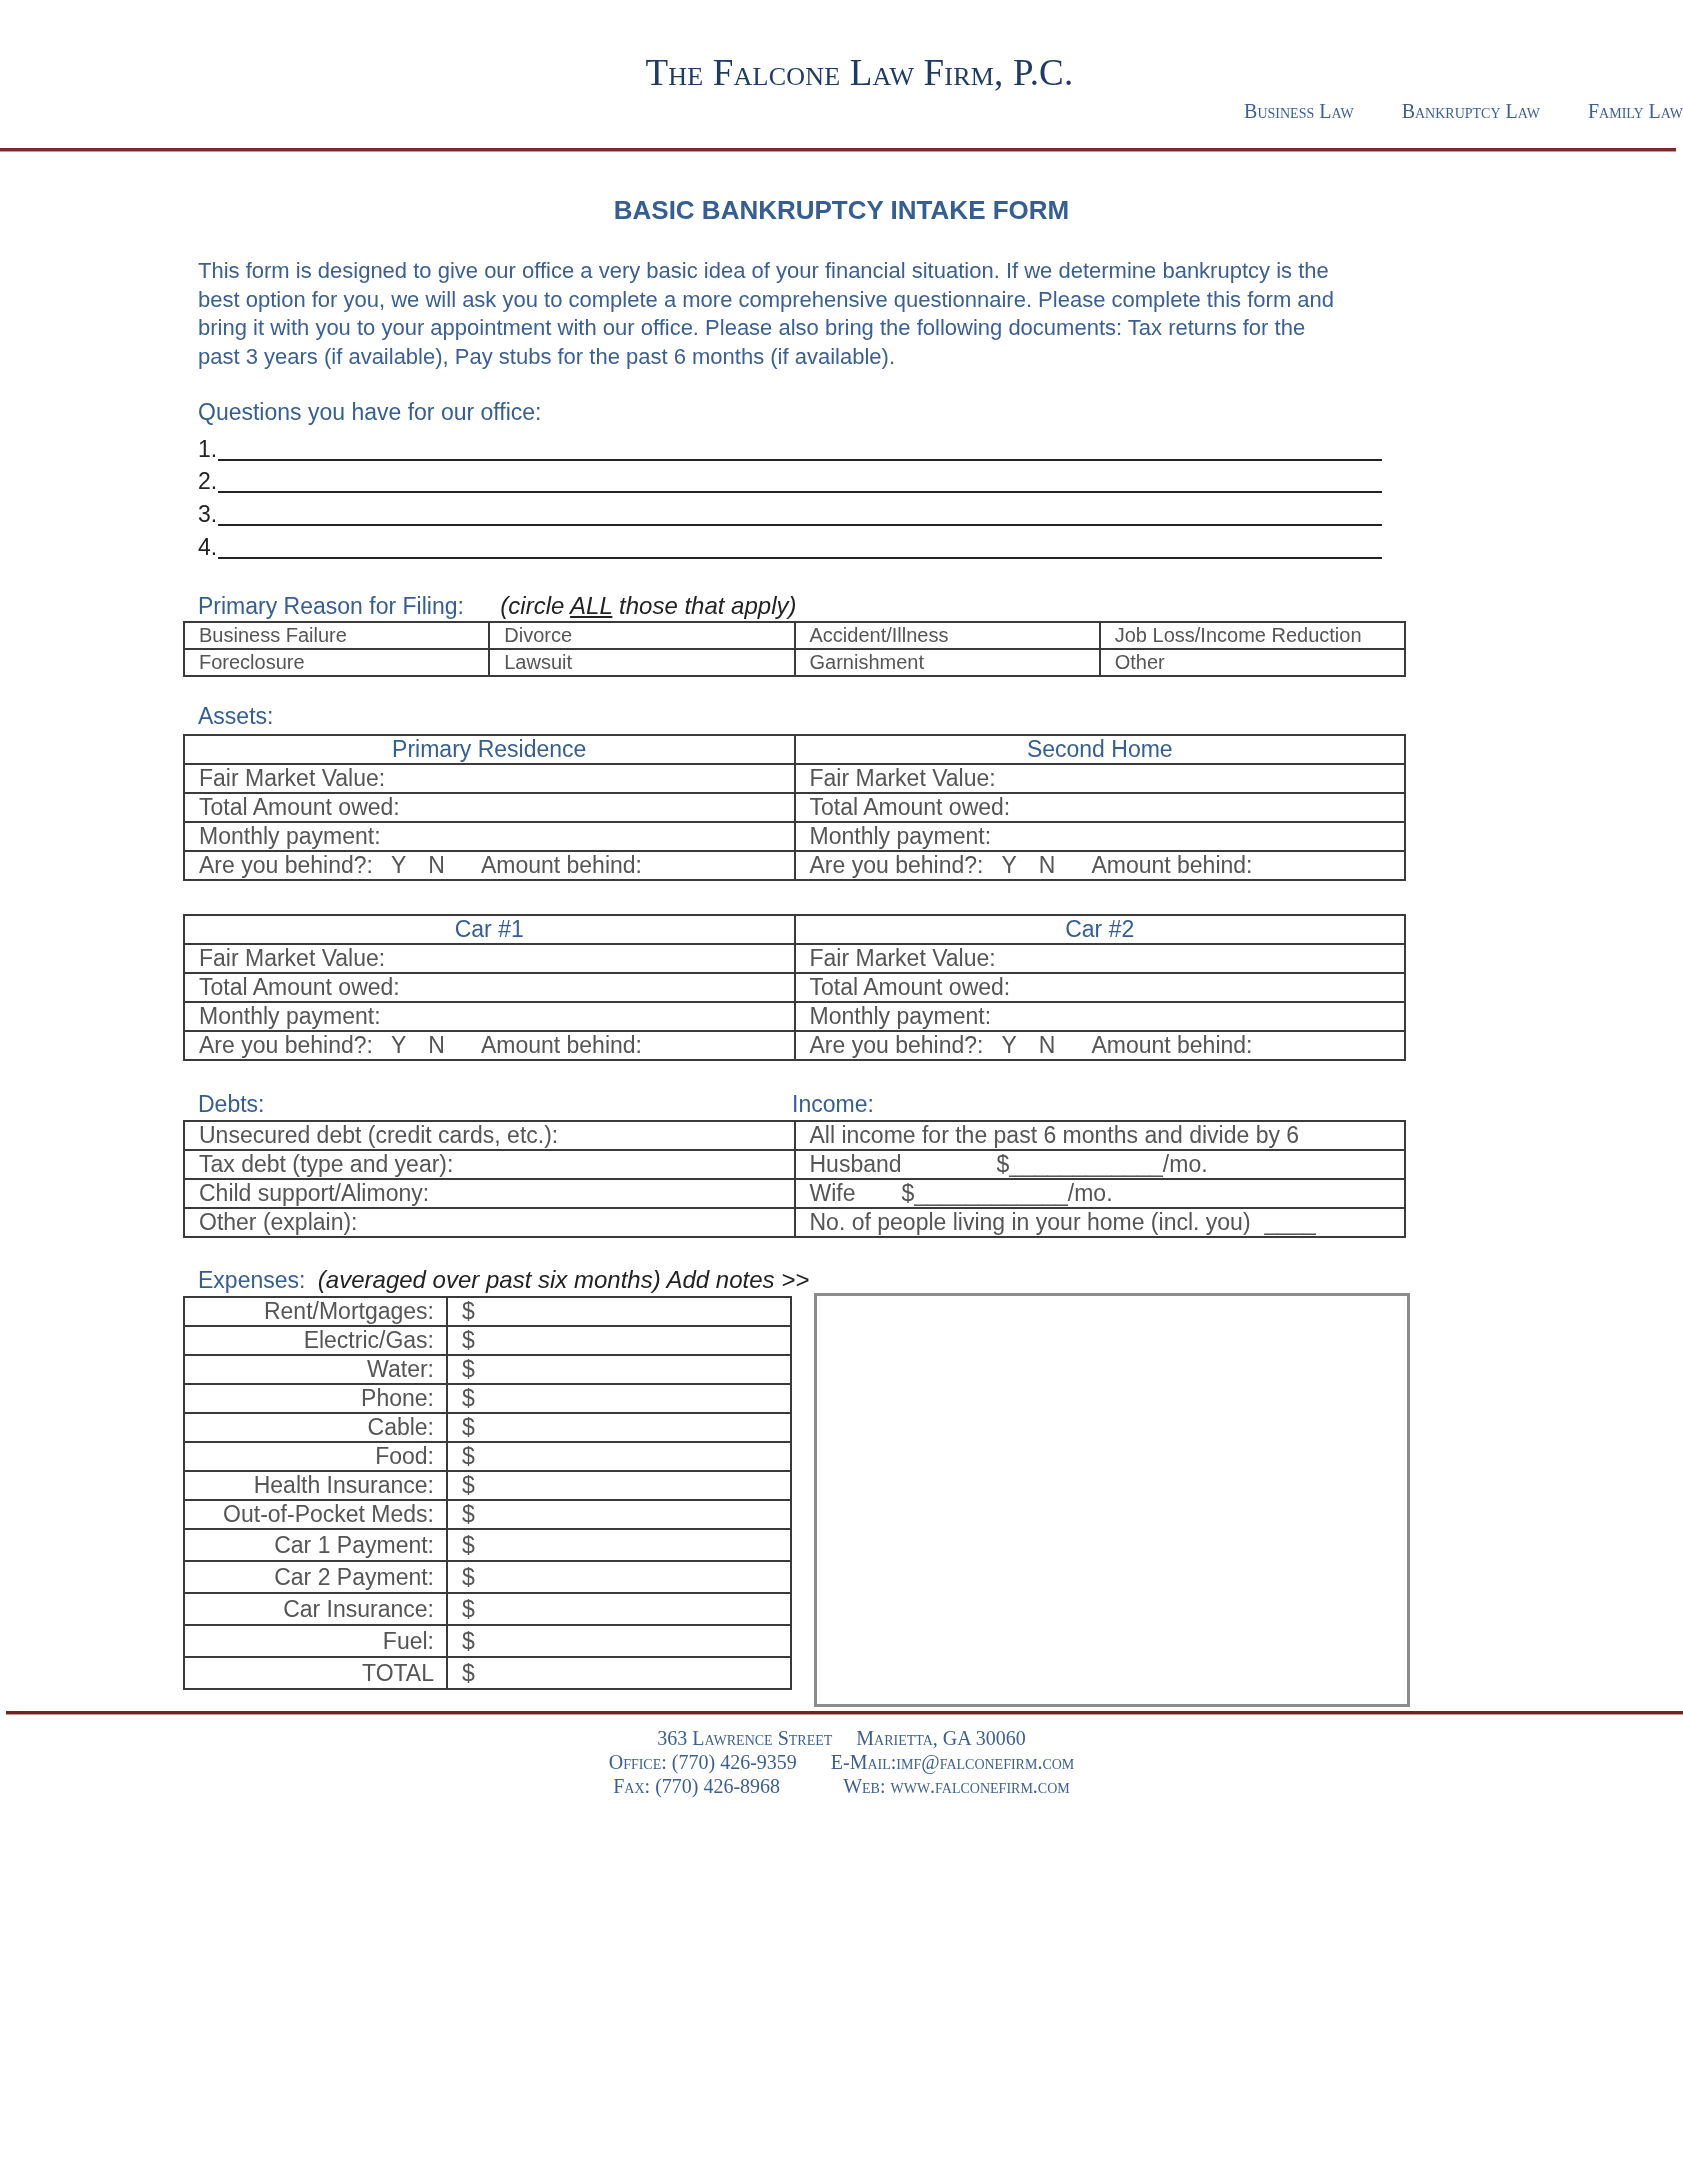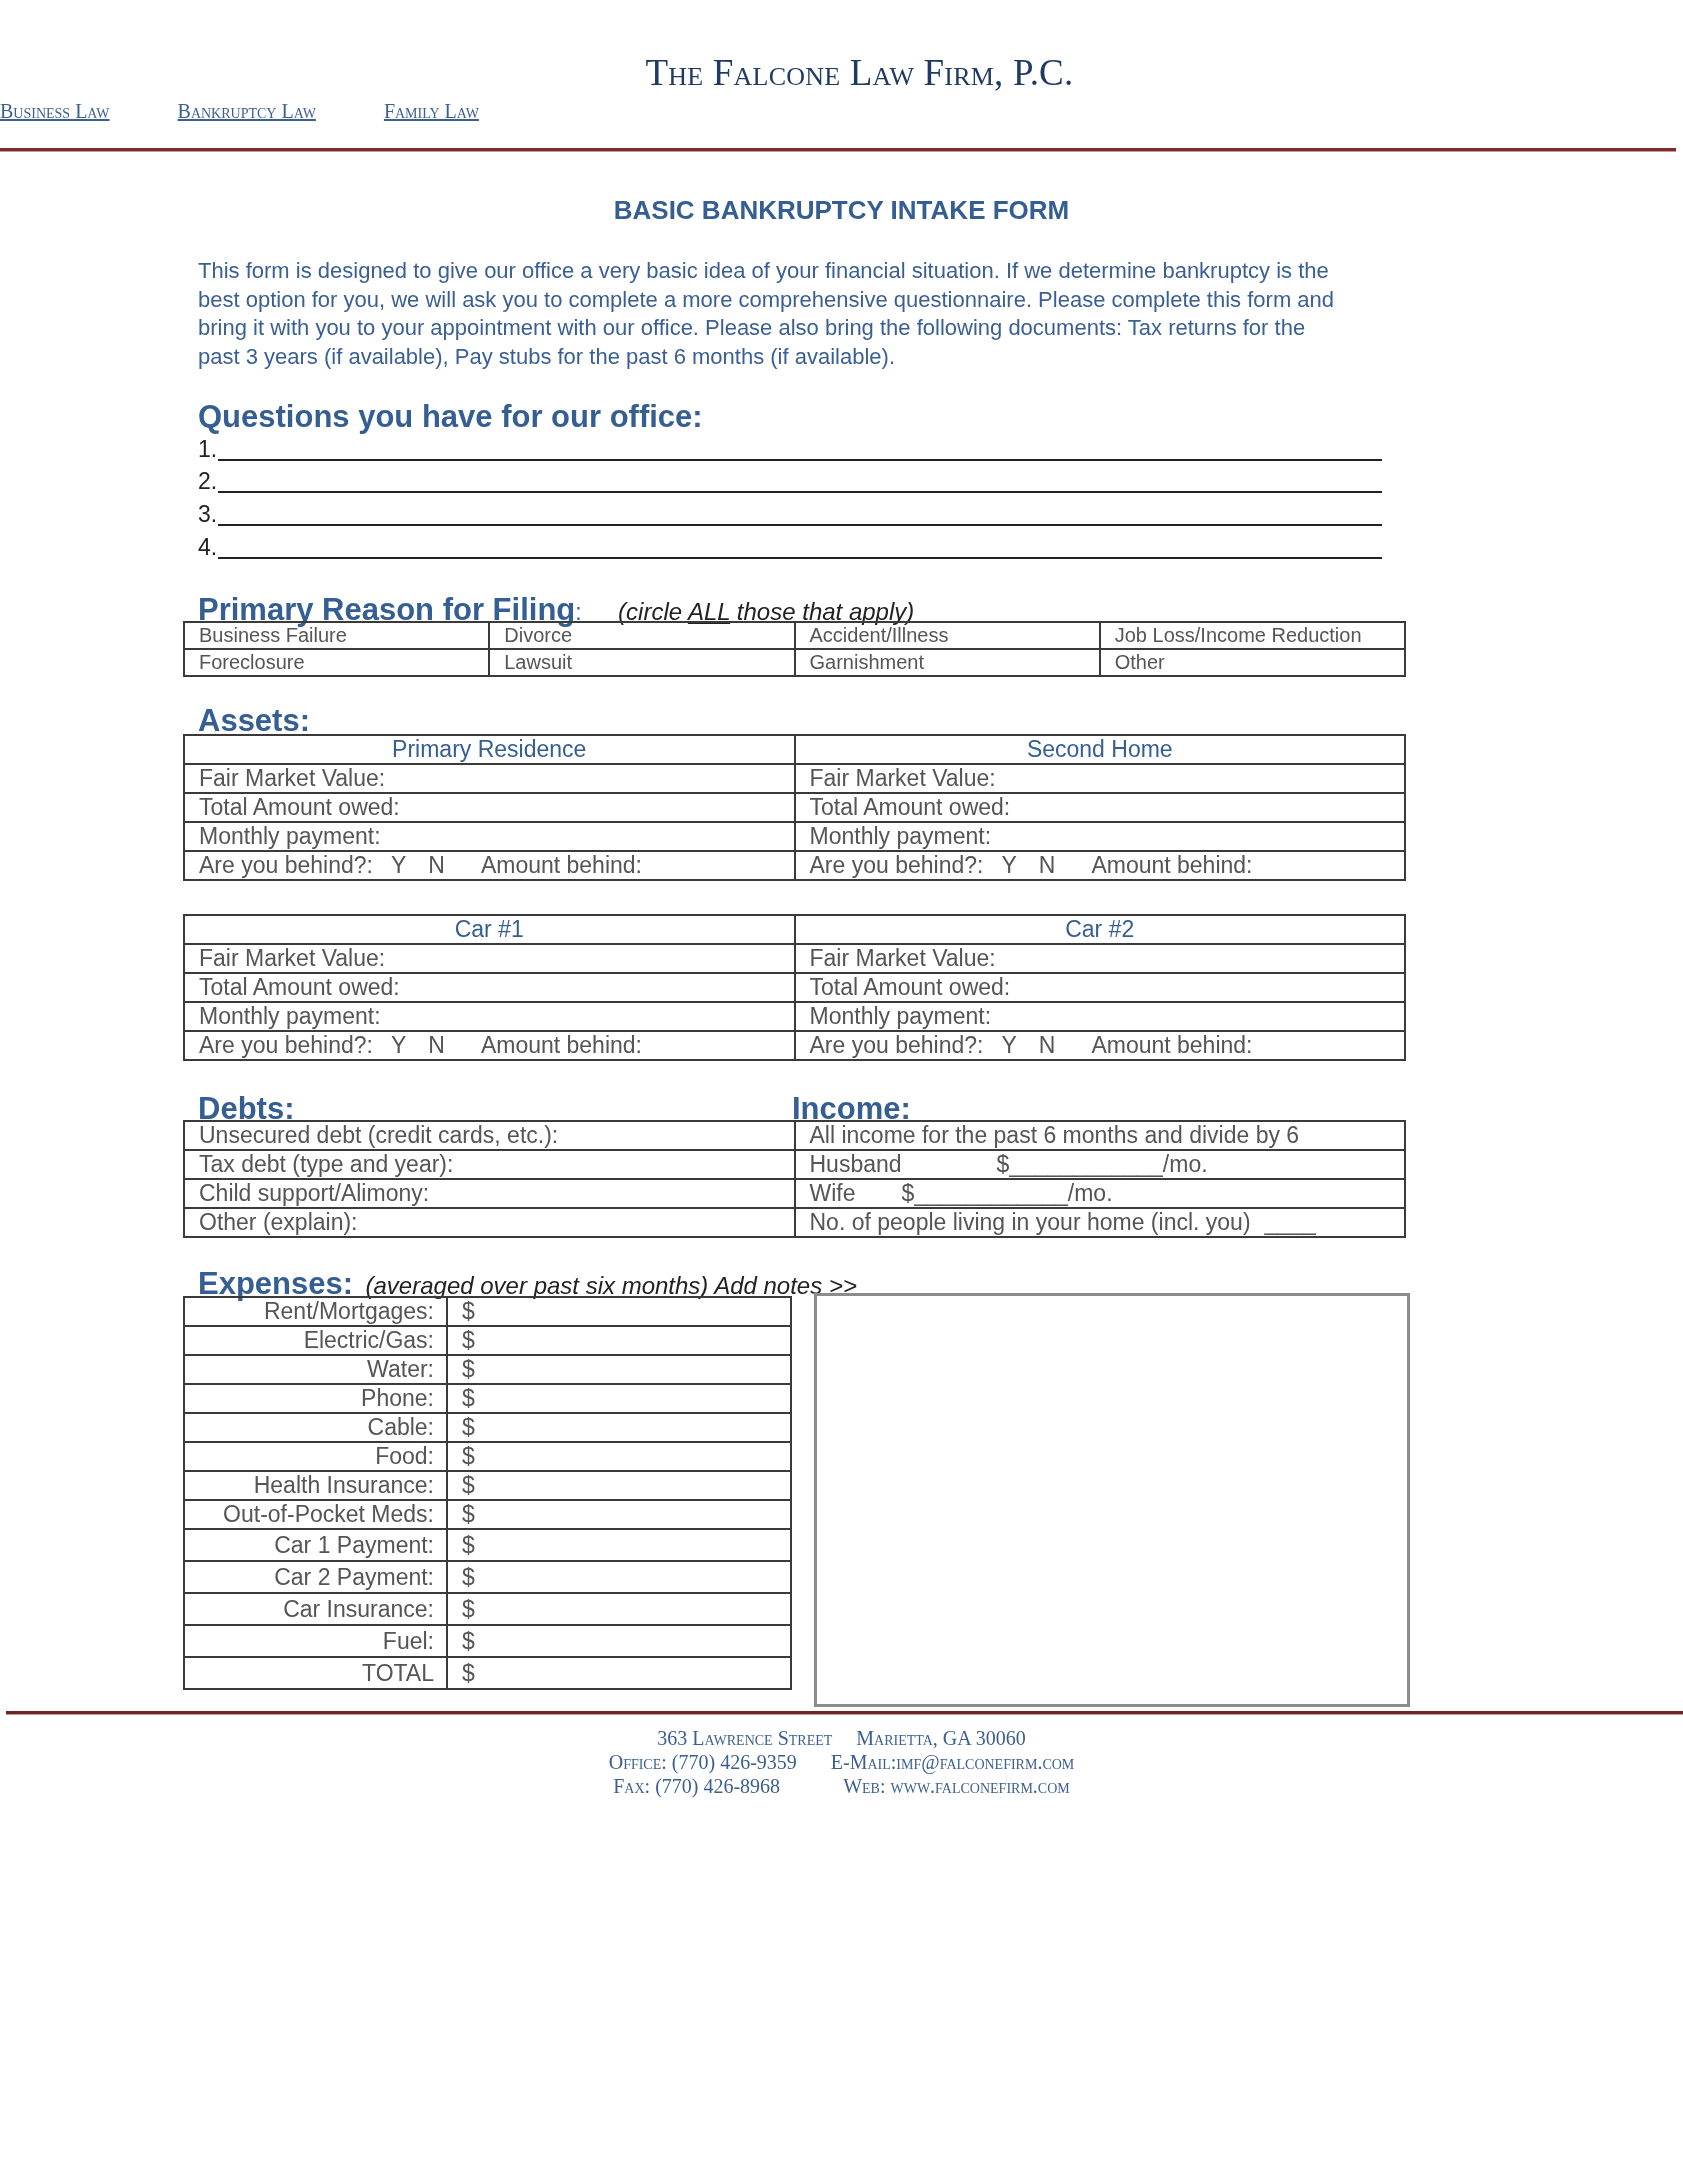--- a/index.html
+++ b/index.html
@@ -5,31 +5,31 @@
   html, body { margin: 0; padding: 0; background: #ffffff; }
   body { width: 1683px; height: 2178px; position: relative; overflow: hidden;
          font-family: "Liberation Sans", sans-serif; color: #4a4a4a; }
   .abs { position: absolute; }
   .serif { font-family: "Liberation Serif", serif; }
   .blue { color: #355e93; }
 
   
   .firm-name { left: 0; width: 1683px; top: 51px; text-align: center; font-size: 37px; color: #1f3b64;
                font-variant: small-caps; letter-spacing: 0.2px; margin-left: 18px; }
-  .practice-row { left: 0; width: 1683px; top: 100px; display: flex; justify-content: flex-start; gap: 68px;
-                  font-size: 20px; color: #3c5f90; font-variant: small-caps; text-decoration: underline; }
+  .practice-row { left: 0; width: 1683px; top: 100px; display: flex; justify-content: flex-end; gap: 48px;
+                  font-size: 20px; color: #3c5f90; font-variant: small-caps; }
   .rule-top { left: 0; top: 148px; width: 1676px; height: 3px; background: #7b2b2b;
               border-bottom: 1px solid #c79a9a; }
 
   .form-title { left: 0; width: 1683px; top: 195px; text-align: center; font-size: 26px; font-weight: bold; color: #355e93; }
 
   .intro { left: 198px; top: 257px; width: 1297px; font-size: 22px; line-height: 28.5px; color: #3a5f95; }
   .intro p { margin: 0; }
 
-  .section-h { font-size: 31px; font-weight: bold; color: #355e93; }
+  .section-h { font-size: 23px; font-weight: normal; color: #355e93; }
 
   .q-line { left: 198px; width: 1184px; height: 30px; font-size: 23px; color: #222; display: flex; align-items: flex-end; }
   .q-line .num { line-height: 24px; }
   .q-line .rule { flex: 1; border-bottom: 2px solid #222; height: 22px; margin-left: 1px; }
 
   .note-it { font-style: italic; font-size: 24px; color: #222; font-weight: normal; }
   .note-it u { text-decoration: underline; }
 
   table.grid { position: absolute; border-collapse: collapse; table-layout: fixed; }
   table.grid td { border: 2px solid #3a3a3a; padding: 0 0 0 14px; white-space: nowrap; overflow: hidden; }

